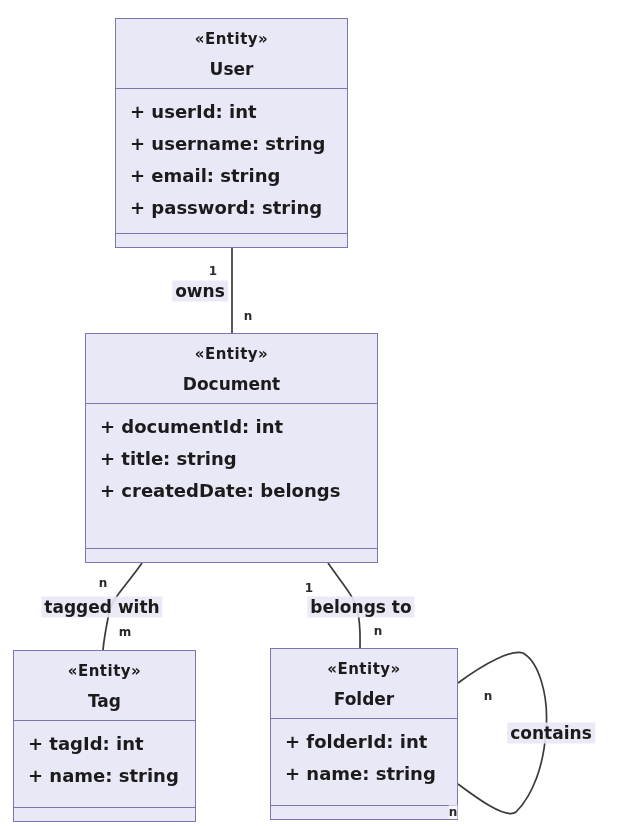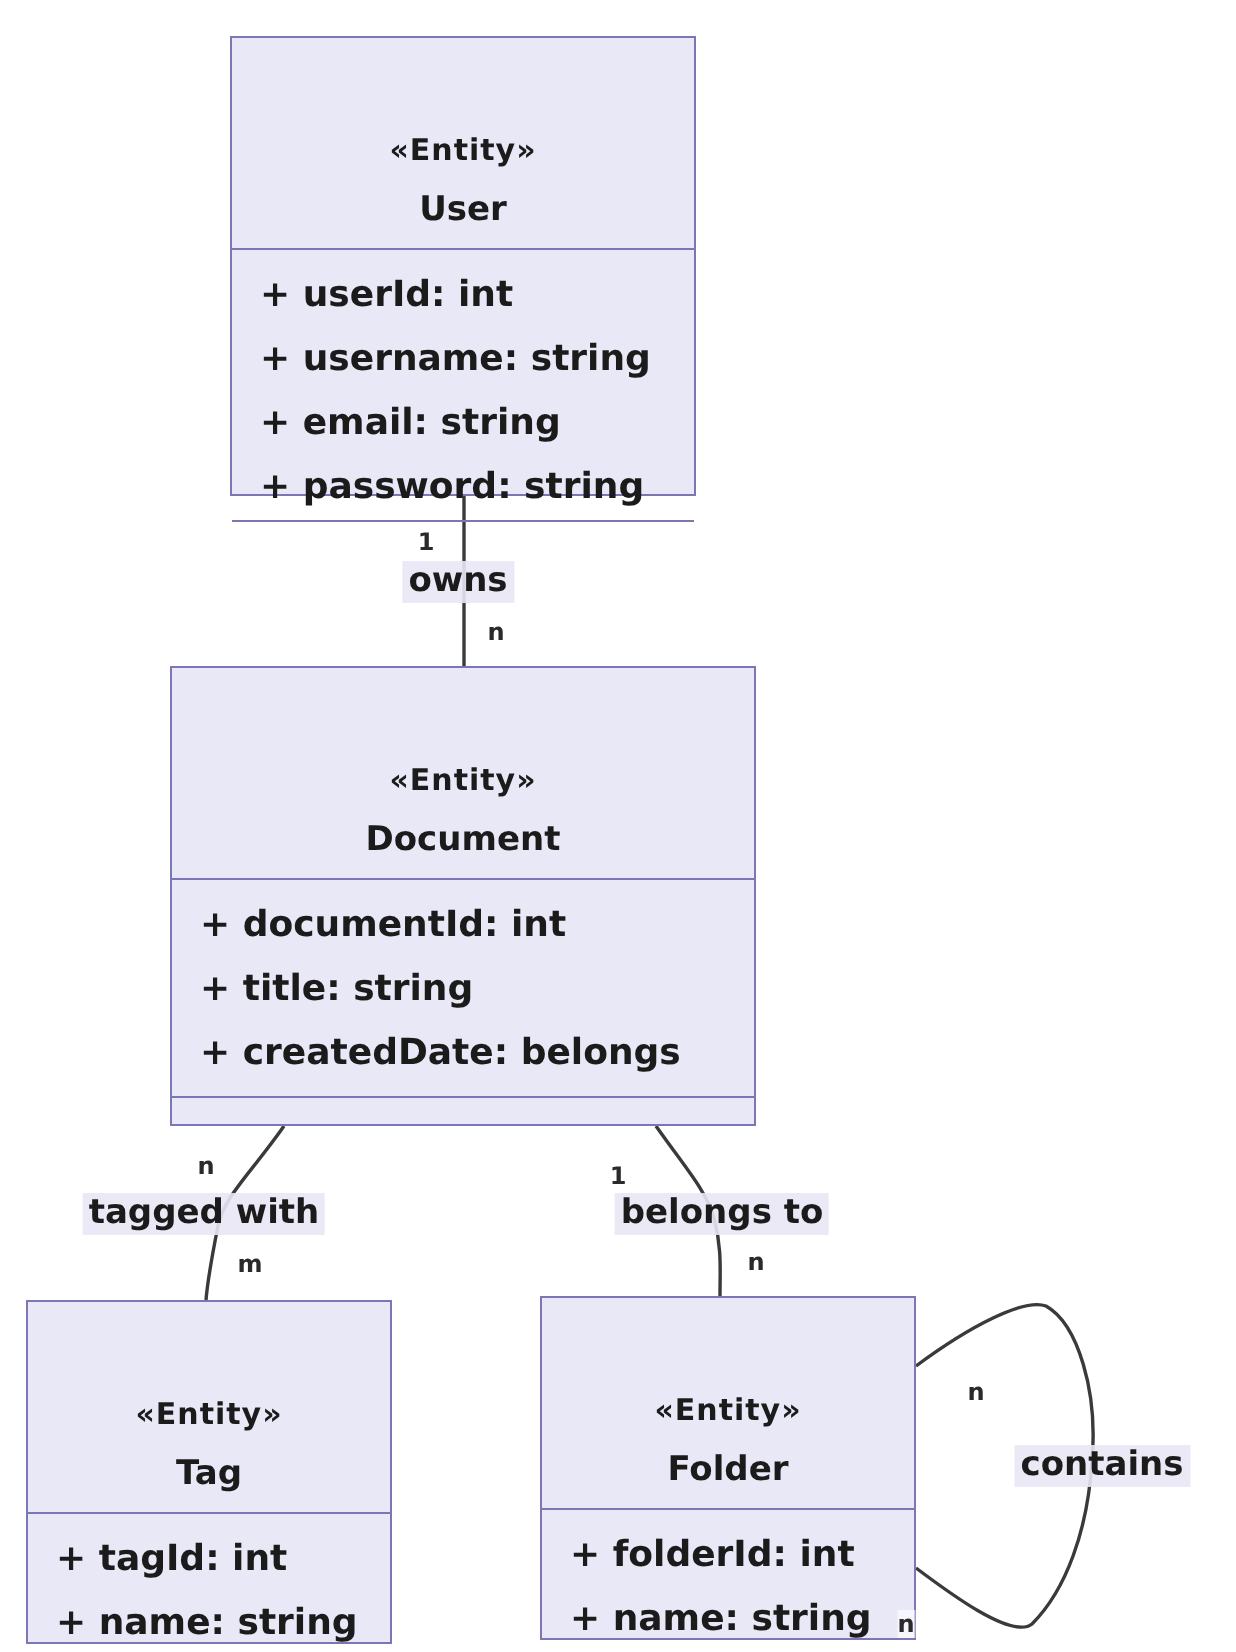--- a/index.html
+++ b/index.html
@@ -27,21 +27,20 @@
     border: 1.5px solid #7d76b4;
     box-sizing: border-box;
     display: flex;
     flex-direction: column;
   }
   .entity-title {
     border-bottom: 1px solid #7d76b4;
     text-align: center;
     padding: 11px 6px 9px 6px;
     flex: 0 0 auto;
-    margin-top: 36px;
   }
   .stereotype {
     font-size: 15px;
     font-weight: 600;
     letter-spacing: 0.5px;
   }
   .entity-name {
     font-size: 17px;
     font-weight: 700;
     margin-top: 11px;
@@ -80,21 +79,21 @@
   .mult {
     position: absolute;
     transform: translate(-50%, -50%);
     font-size: 12px;
     font-weight: 600;
     color: #2a2a2a;
     background: rgba(255,255,255,0.6);
     line-height: 14px;
   }
   
-  .l-owns      { left: 229px; top: 291px; text-align: center; }
+  .l-owns      { left: 200px; top: 291px; text-align: center; }
   .l-tagged    { left: 102px; top: 607px; }
   .l-belongs   { left: 361px; top: 607px; }
   .l-contains  { left: 551px; top: 733px; }
   .m-owns-1    { left: 213px; top: 271px; }
   .m-owns-n    { left: 248px; top: 316px; }
   .m-tagged-n  { left: 103px; top: 583px; }
   .m-tagged-m  { left: 125px; top: 632px; }
   .m-belongs-1 { left: 309px; top: 588px; }
   .m-belongs-n { left: 378px; top: 631px; }
   .m-contains-n-top    { left: 488px; top: 696px; }

